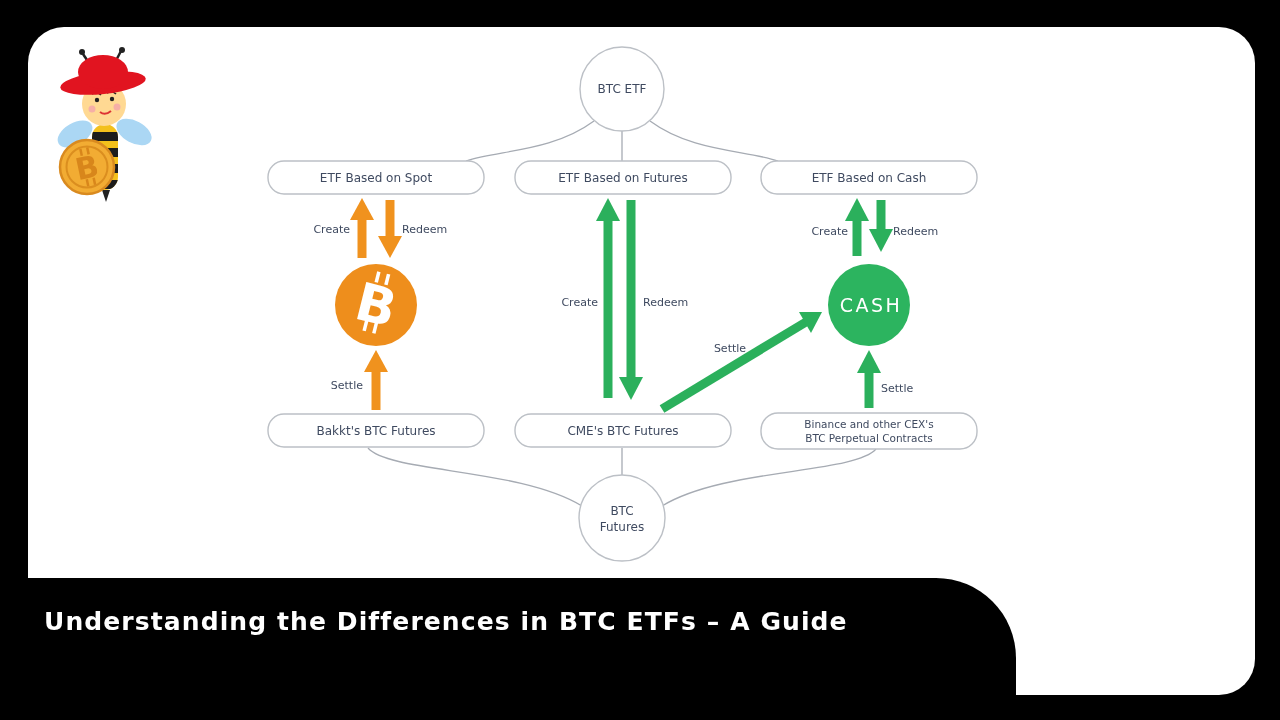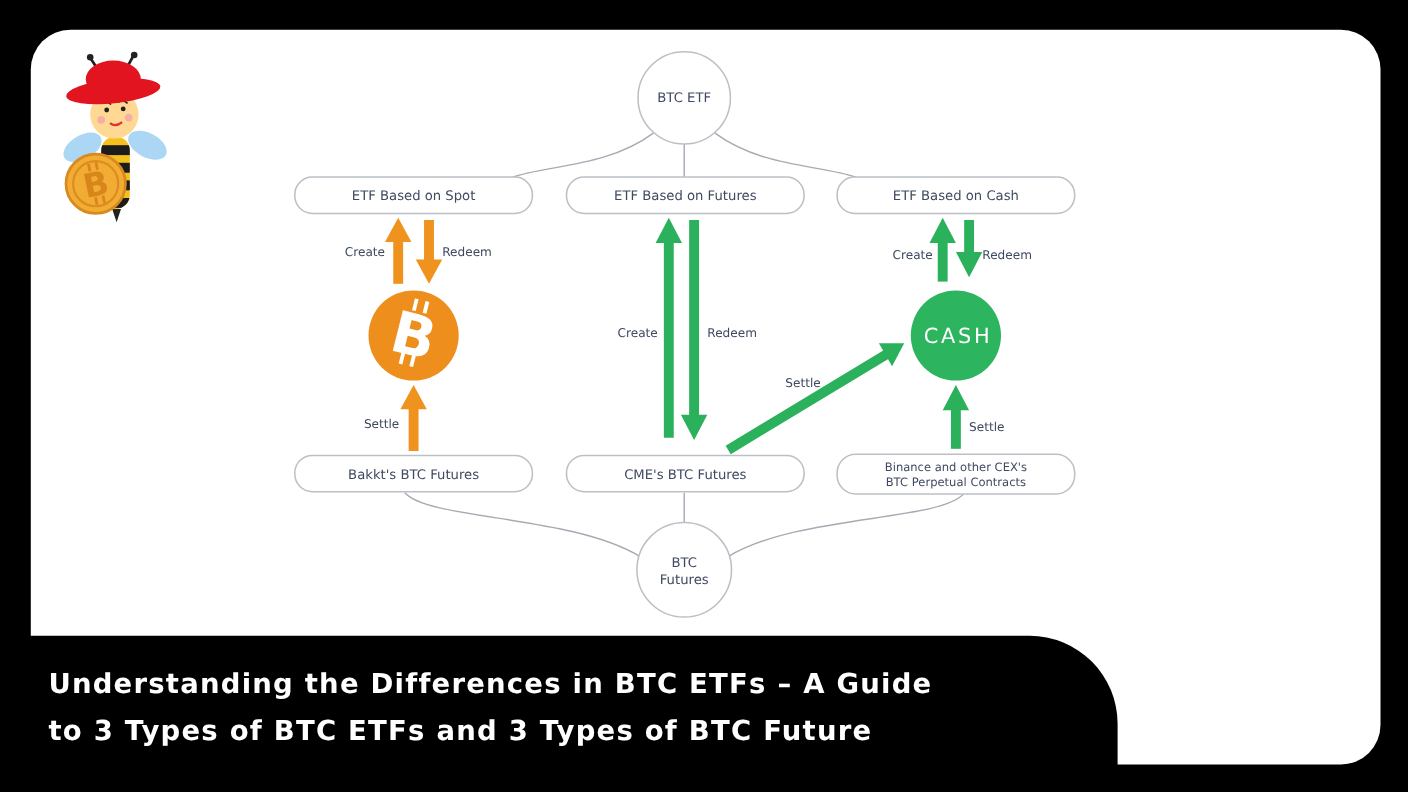--- a/index.html
+++ b/index.html
@@ -35,21 +35,20 @@
   .cash-circle{fill:#2CB45F;}
   .wtext{fill:#ffffff;}
 </style>
 </head>
 <body>
 
 <div class="canvas"></div>
 <div class="title-band"></div>
 <div class="title">
   <div>Understanding the Differences in BTC ETFs – A Guide</div>
-  <div>to 3 Types of BTC ETFs and 3 Types of BTC Future</div>
 </div>
 
 <svg class="diagram" width="1280" height="720" viewBox="0 0 1280 720">
 
   <g>
     <path class="conn" d="M 622,131 L 622,161"></path>
     <path class="conn" d="M 594,121 C 552,152 498,150 466,161"></path>
     <path class="conn" d="M 650,121 C 692,152 746,150 778,161"></path>
     <path class="conn" d="M 622,448 L 622,475"></path>
     <path class="conn" d="M 368,448 C 390,473 520,468 582,506"></path>

